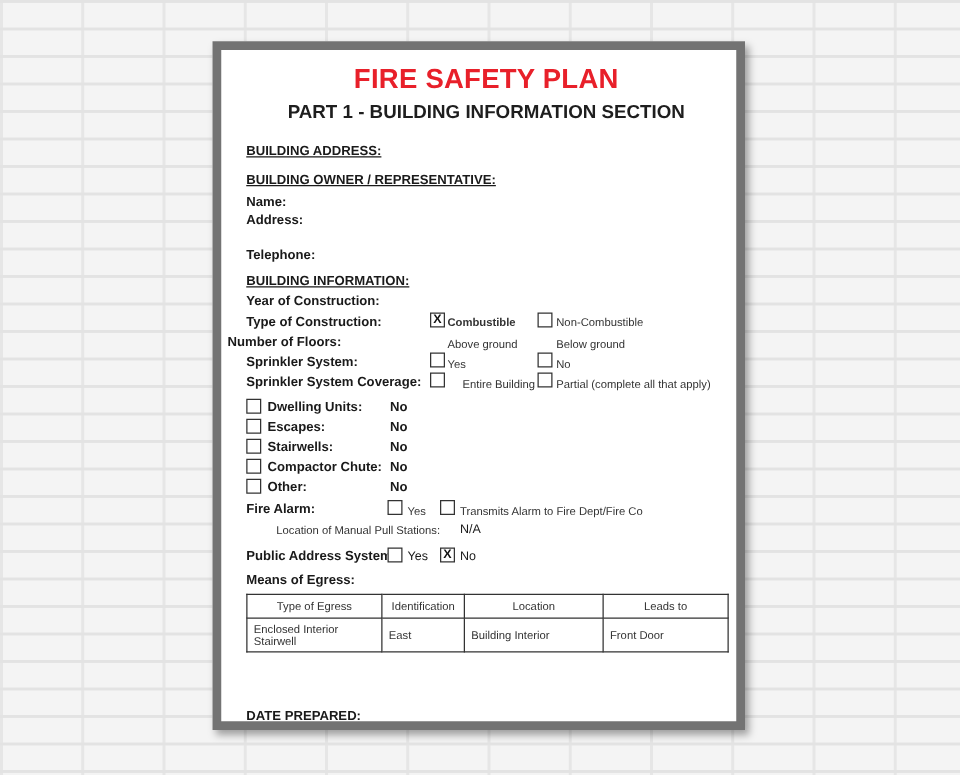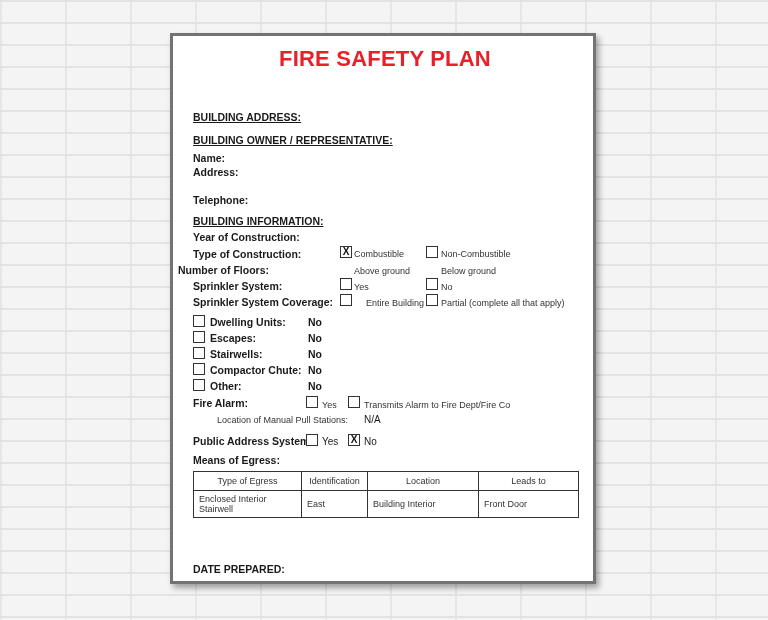--- a/index.html
+++ b/index.html
@@ -11,21 +11,21 @@
       linear-gradient(90deg, #e6e6e6 2px, transparent 2px),
       linear-gradient(90deg, #e6e6e6 2px, transparent 2px);
     background-size: 768px 22px, 130px 44px, 130px 44px;
     background-position: 0 0, 0 0, 65px 22px;
     font-family: "Liberation Sans", sans-serif;
     color: #1a1a1a;
   }
   .doc {
     position: absolute; left: 170px; top: 33px; width: 426px; height: 551px;
     background: #fff;
-    border: 3px solid #737373;
+    border: 7px solid #737373;
     box-shadow: 3px 4px 6px rgba(0,0,0,0.35);
     box-sizing: border-box;
   }
   .abs { position: absolute; white-space: nowrap; }
   .title {
     left: 0; width: 424px; top: 10px; text-align: center;
     font-size: 22px; font-weight: bold; color: #e8202a; letter-spacing: 0.2px;
   }
   .subtitle {
     left: 0; width: 424px; top: 41px; text-align: center;
@@ -51,34 +51,35 @@
   }
   table.egress th { text-align: center; height: 14px; }
   table.egress td { text-align: left; height: 13px; }
   table.egress tr.tall td { height: 22px; line-height: 10px; }
 </style>
 </head>
 <body>
 
 <div class="doc">
   <div class="abs title">FIRE SAFETY PLAN</div>
+  <div class="abs subtitle">PART 1 - BUILDING INFORMATION SECTION</div>
 
   <div class="abs section" style="left:20px; top:75px;">BUILDING ADDRESS:</div>
   <div class="abs section" style="left:20px; top:98px;">BUILDING OWNER / REPRESENTATIVE:</div>
 
   <div class="abs lbl" style="left:20px; top:116px;">Name:</div>
   <div class="abs lbl" style="left:20px; top:130px;">Address:</div>
   <div class="abs lbl" style="left:20px; top:158px;">Telephone:</div>
 
   <div class="abs section" style="left:20px; top:179px;">BUILDING INFORMATION:</div>
   <div class="abs lbl" style="left:20px; top:195px;">Year of Construction:</div>
 
   <div class="abs lbl" style="left:20px; top:212px;">Type of Construction:</div>
   <div class="cb" style="left:167px; top:210px;">X</div>
-  <div class="abs opt" style="left:181px; top:213px;">Combustible</div>
+  <div class="abs opt" style="left:181px; top:213px;font-weight:bold;">Combustible</div>
   <div class="cb" style="left:253px; top:210px;"></div>
   <div class="abs opt" style="left:268px; top:213px;">Non-Combustible</div>
 
   <div class="abs lbl" style="left:5px; top:228px;">Number of Floors:</div>
   <div class="abs opt" style="left:181px; top:230px;">Above ground</div>
   <div class="abs opt" style="left:268px; top:230px;">Below ground</div>
 
   <div class="abs lbl" style="left:20px; top:244px;">Sprinkler System:</div>
   <div class="cb" style="left:167px; top:242px;"></div>
   <div class="abs opt" style="left:181px; top:246px;">Yes</div>

